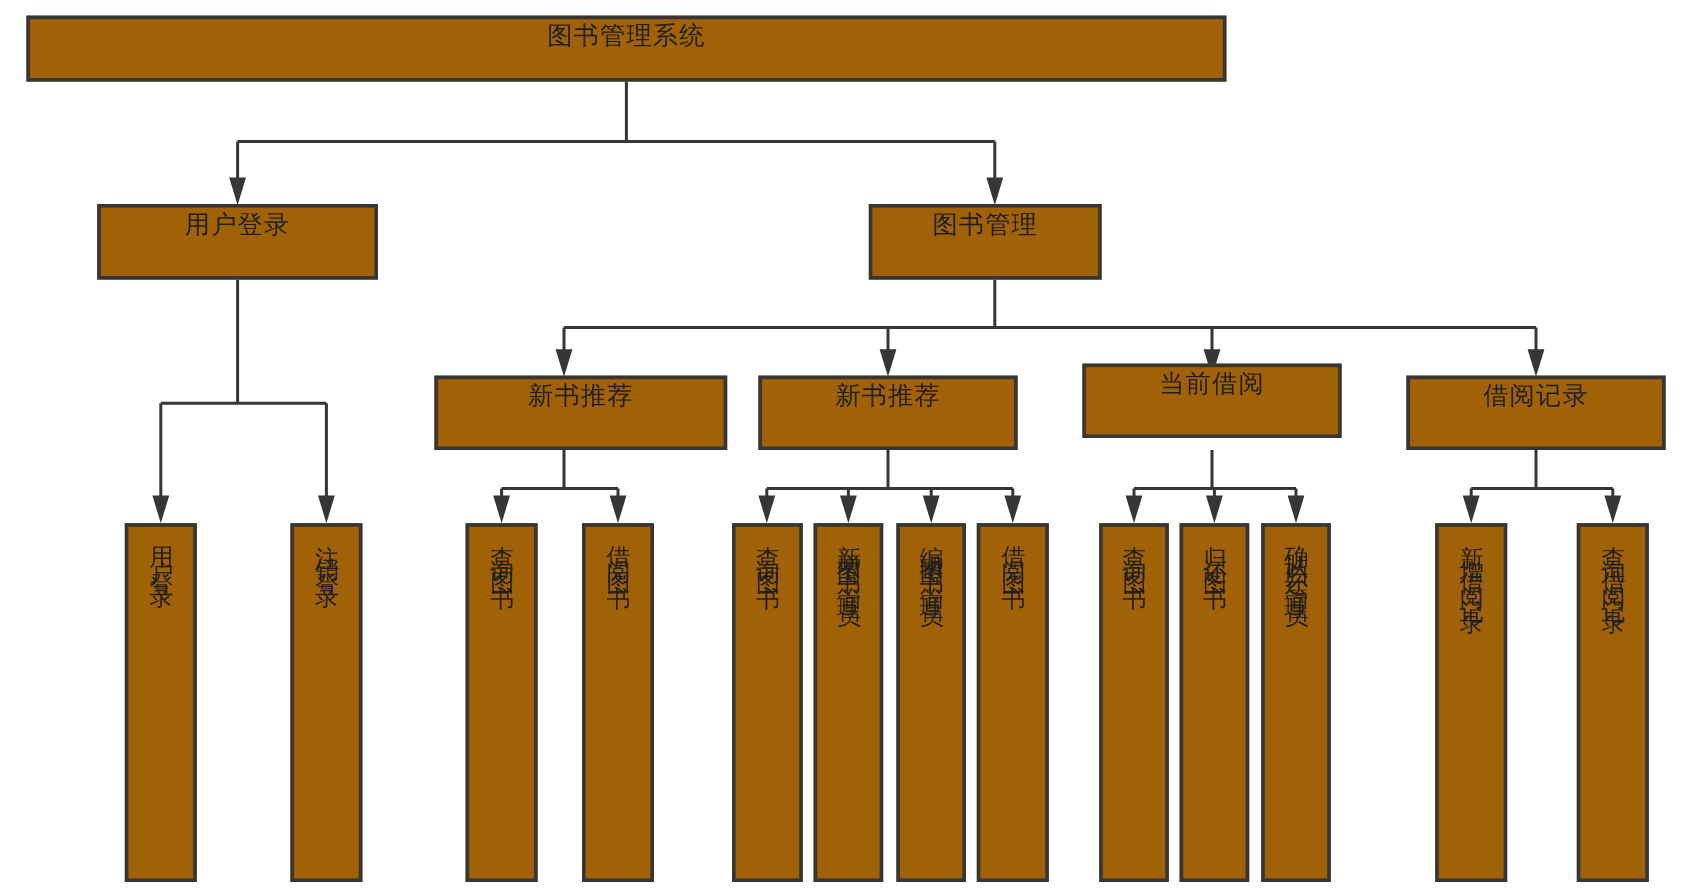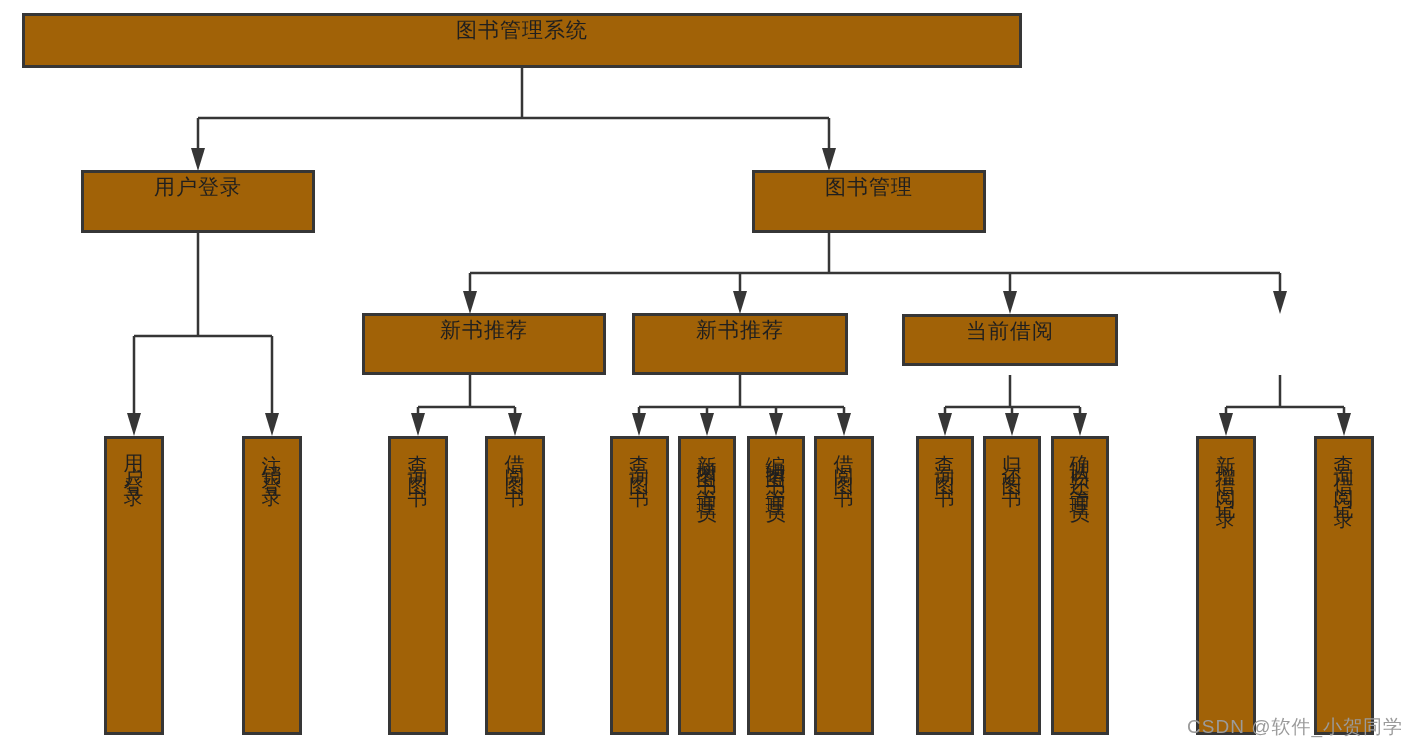--- a/index.html
+++ b/index.html
@@ -96,32 +96,35 @@
     <polygon points="1337,413 1351,413 1344,436"></polygon>
   </svg>
 
   <div class="box h" style="left:22px;top:13px;width:1000px;height:55px">
     <span>图书管理系统</span>
   </div>
 
   <div class="box h" style="left:81px;top:170px;width:234px;height:63px">
     <span>用户登录</span>
   </div>
-  <div class="box h" style="left:752px;top:170px;width:234px;height:63px">
+  <div class="box h" style="left:724px;top:170px;width:194px;height:63px">
     <span>图书管理</span>
   </div>
 
   <div class="box h" style="left:362px;top:313px;width:244px;height:62px">
     <span>新书推荐</span>
   </div>
   <div class="box h" style="left:632px;top:313px;width:216px;height:62px">
     <span>新书推荐</span>
   </div>
-  <div class="box h" style="left:902px;top:314px;width:216px;height:52px">
+  <div class="box h" style="left:902px;top:303px;width:216px;height:62px">
     <span>当前借阅</span>
+  </div>
+  <div class="box h" style="left:1172px;top:313px;width:216px;height:62px">
+    <span>借阅记录</span>
   </div>
 
   <div class="box v" style="left:104px;top:436px;width:60px;height:299px">
     <span>用户登录</span>
   </div>
   <div class="box v" style="left:242px;top:436px;width:60px;height:299px">
     <span>注销登录</span>
   </div>
 
   <div class="box v" style="left:388px;top:436px;width:60px;height:299px">
@@ -154,15 +157,14 @@
     <span>确认归还（管理员）</span>
   </div>
 
   <div class="box v" style="left:1196px;top:436px;width:60px;height:299px">
     <span>新增借阅记录</span>
   </div>
   <div class="box v" style="left:1314px;top:436px;width:60px;height:299px">
     <span>查询借阅记录</span>
   </div>
 
-  <div class="watermark">CSDN @软件_小贺同学</div>
 
 </div>
 
 </body></html>

